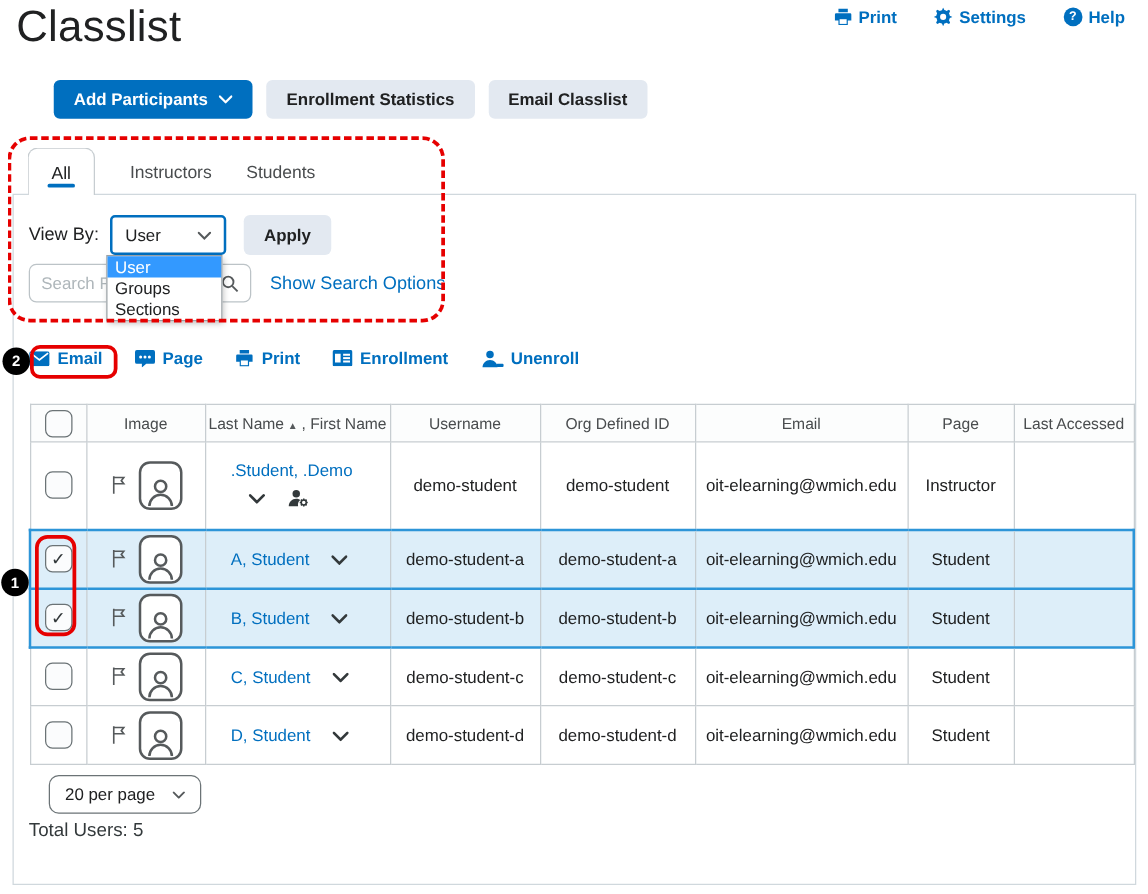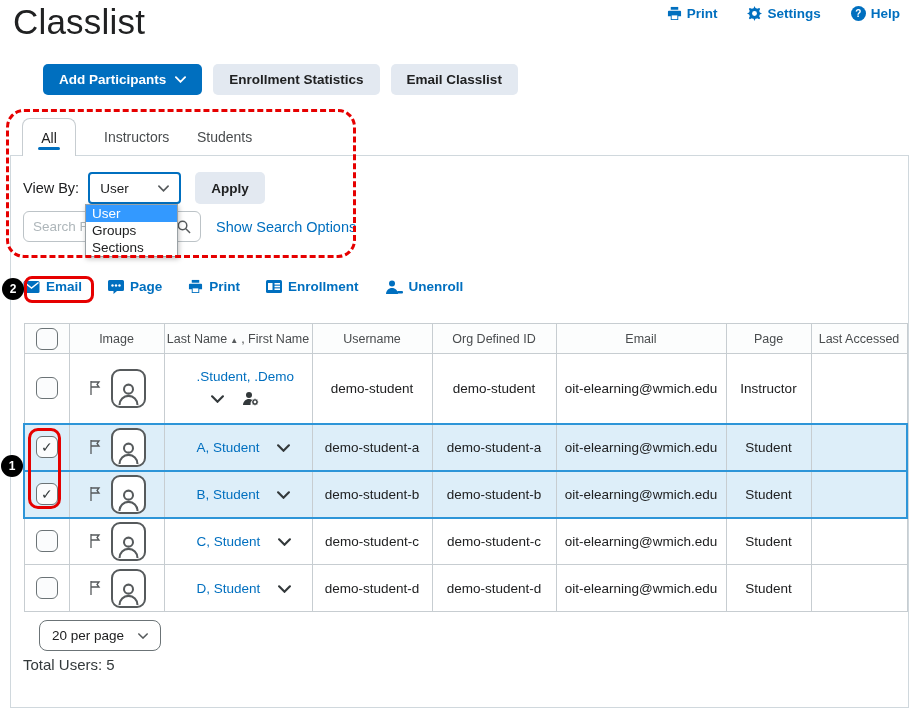--- a/index.html
+++ b/index.html
@@ -43,21 +43,21 @@
   
   .toolbar { position:absolute; left:12px; top:123px; display:flex; gap:26px; }
   .tool { display:flex; align-items:center; gap:6px; color:#006fbf; font-size:13.5px; font-weight:700; cursor:pointer; }
 
   
   table.classlist { position:absolute; left:12px; top:167px; border-collapse:collapse; table-layout:fixed; width:883px; }
   .classlist th { height:30px; font-size:12.5px; font-weight:400; color:#494c4e; border:1px solid #c7cdd1; background:#fcfdfd; text-align:center; }
   .classlist td { border:1px solid #c7cdd1; font-size:13.5px; color:#202122; text-align:center; background:#fff; }
   .classlist tr.r0 td { height:70px; }
   .classlist tr.rN td { height:47px; }
-  .classlist td.name-cell { text-align:left; padding-left:32px; }
+  .classlist td.name-cell { text-align:left; padding-left:20px; }
   .name-link { color:#006fbf; cursor:pointer; font-size:13.5px; }
   .name-icons { display:flex; align-items:center; gap:18px; margin-top:7px; margin-left:14px; }
   .row-chevron { color:#565a5c; display:inline-flex; margin-left:14px; vertical-align:middle; cursor:pointer; }
   tr.hl td { background:#ddeef9 !important; border-top:2px solid #2d95d8; border-bottom:2px solid #2d95d8; }
   tr.hl td:first-child { border-left:2px solid #2d95d8; }
   tr.hl td:last-child { border-right:2px solid #2d95d8; }
 
   .cb { width:22px; height:22px; border:1px solid #6b7376; border-radius:6px; background:#fbfcfd; margin:0 auto; display:flex; align-items:center; justify-content:center; font-size:14px; color:#33393b; cursor:pointer; }
   .img-cell-inner { display:flex; align-items:center; justify-content:center; gap:9px; }
   .avatar-box { width:35px; height:39px; border:2px solid #565a5c; border-radius:9px; display:flex; align-items:flex-end; justify-content:center; overflow:hidden; background:#fff; }

